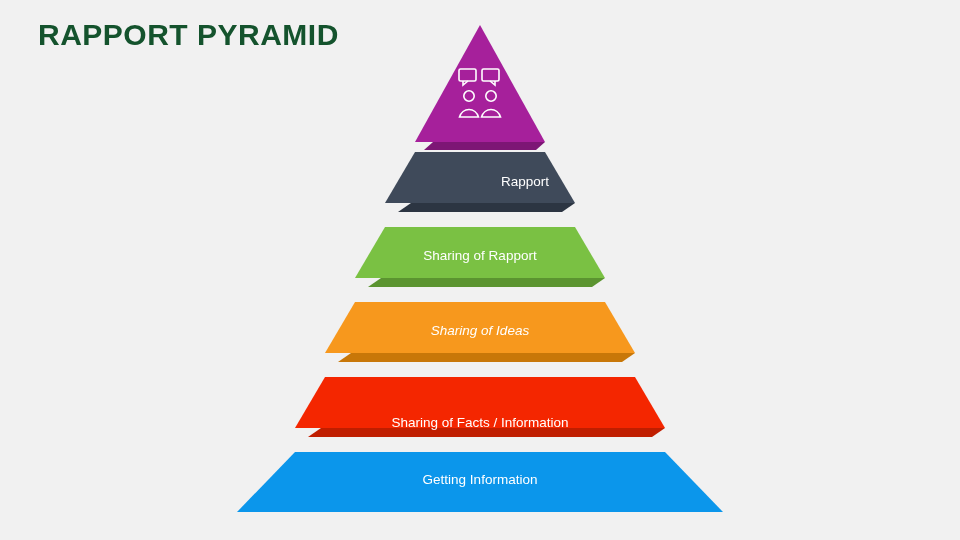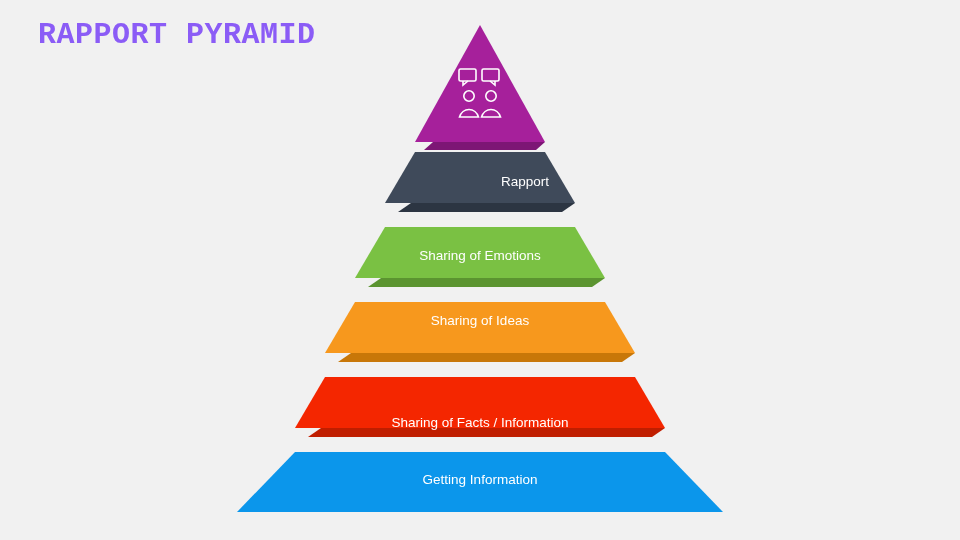--- a/index.html
+++ b/index.html
@@ -13,24 +13,23 @@
     font-family: "Liberation Sans", sans-serif;
     overflow: hidden;
     position: relative;
   }
   #title {
     position: absolute;
     left: 38px;
     top: 18px;
     font-size: 30px;
     font-weight: bold;
-    color: #8b5cf6;
+    color: #14532d;
     letter-spacing: 0.5px;
     text-transform: uppercase;
-    font-family: Liberation Mono, monospace;
   }
   #pyramid {
     position: absolute;
     left: 0;
     top: 0;
     width: 960px;
     height: 540px;
   }
   .layer-label {
     position: absolute;
@@ -85,16 +84,16 @@
     <polygon points="308,437 652,437 665,428 321,428" fill="#c01e00"></polygon>
     <polygon points="325,377 635,377 665,428 295,428" fill="#f42600"></polygon>
   </g>
 
   <g>
     <polygon points="295,452 665,452 723,512 237,512" fill="#0b96eb"></polygon>
   </g>
 </svg>
 
 <div class="layer-label" style="top:174px;margin-left:45px;">Rapport</div>
-<div class="layer-label" style="top:248px;">Sharing of Emotions</div>
-<div class="layer-label" style="top:313px;">Sharing of Ideas</div>
+<div class="layer-label" style="top:248px;">Sharing of Rapport</div>
+<div class="layer-label" style="top:323px;font-style:italic;">Sharing of Ideas</div>
 <div class="layer-label" style="top:397px;margin-top:18px;">Sharing of Facts / Information</div>
 <div class="layer-label" style="top:472px;">Getting Information</div>
 
 </body></html>

